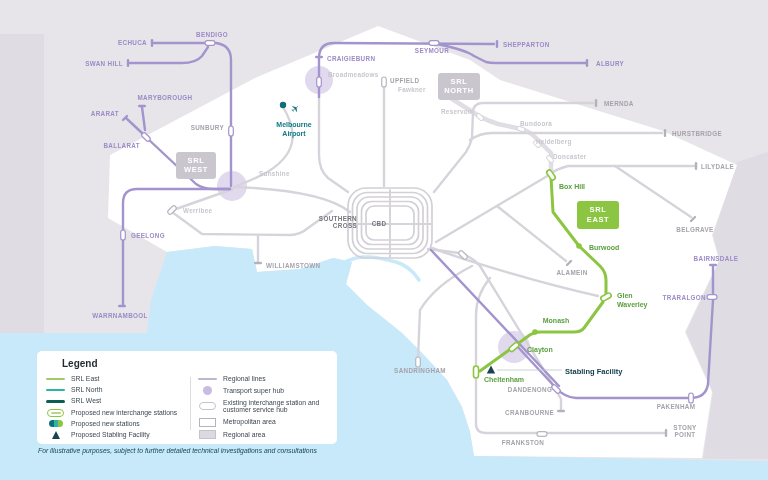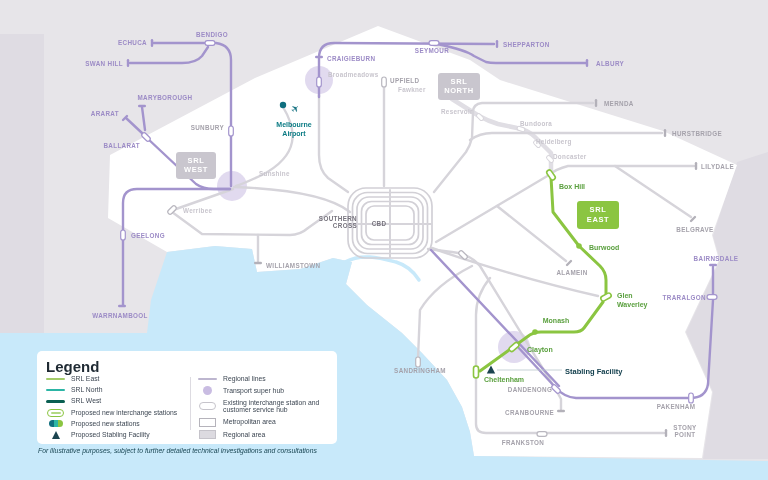--- a/index.html
+++ b/index.html
@@ -31,21 +31,21 @@
   .t-f{font-size:6.3px;font-weight:bold;fill:#C8C5CD;letter-spacing:.3px;}
   .t-e{font-size:7px;font-weight:bold;fill:#5BA03F;}
   .t-t{font-size:7px;font-weight:bold;fill:#0B7B84;}
   .t-s{font-size:7.5px;font-weight:bold;fill:#14404E;}
   .t-bx{font-size:7.5px;font-weight:bold;fill:#fff;letter-spacing:.6px;text-anchor:middle;}
   .boxgrey{fill:#C9C6CE;}
   .boxgreen{fill:#8BC541;}
   
   .legend{position:absolute;left:37px;top:351px;width:300px;height:93px;background:#fff;
           border-radius:5px;padding:7px 0 0 9px;box-sizing:border-box;}
-  .legend-title{font-size:15px;font-weight:bold;color:#1F2A33;margin:0 0 5px 0;}
+  .legend-title{font-size:10px;font-weight:bold;color:#1F2A33;margin:0 0 5px 16px;}
   .lcol{position:absolute;left:9px;top:24px;}
   .rcol{position:absolute;left:161px;top:24px;}
   .ldiv{position:absolute;left:153px;top:26px;bottom:14px;width:1px;background:#DDDBE1;}
   .lrow{display:flex;align-items:center;gap:6px;margin-bottom:3.4px;}
   .lrow span.lbl{font-size:6.8px;color:#3D4753;line-height:1.15;max-width:112px;}
   .swbox{width:19px;display:flex;justify-content:center;align-items:center;flex:none;}
   .sw-line{width:19px;height:2.6px;border-radius:2px;}
   .sw-east{background:#A3CB68;}
   .sw-north{background:#2CB5A5;}
   .sw-west{background:#0A5F52;}

